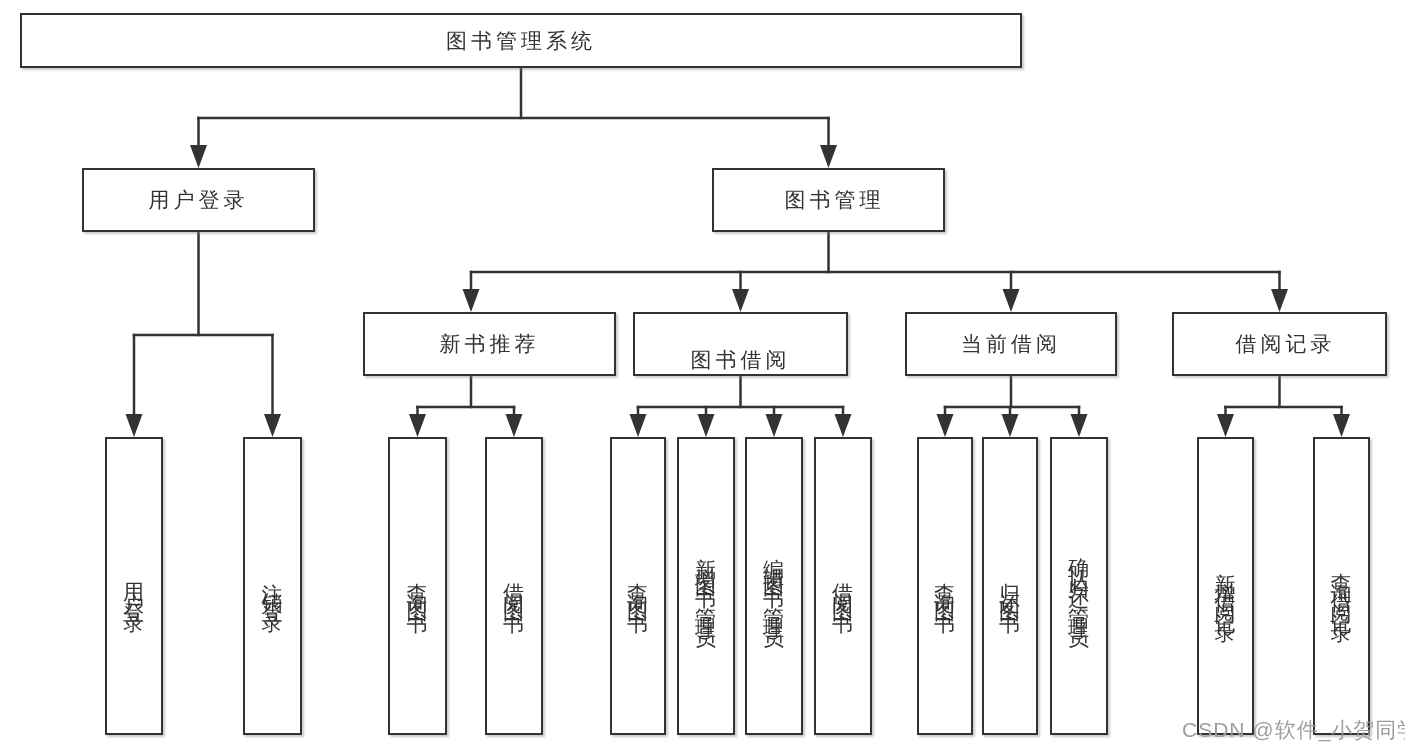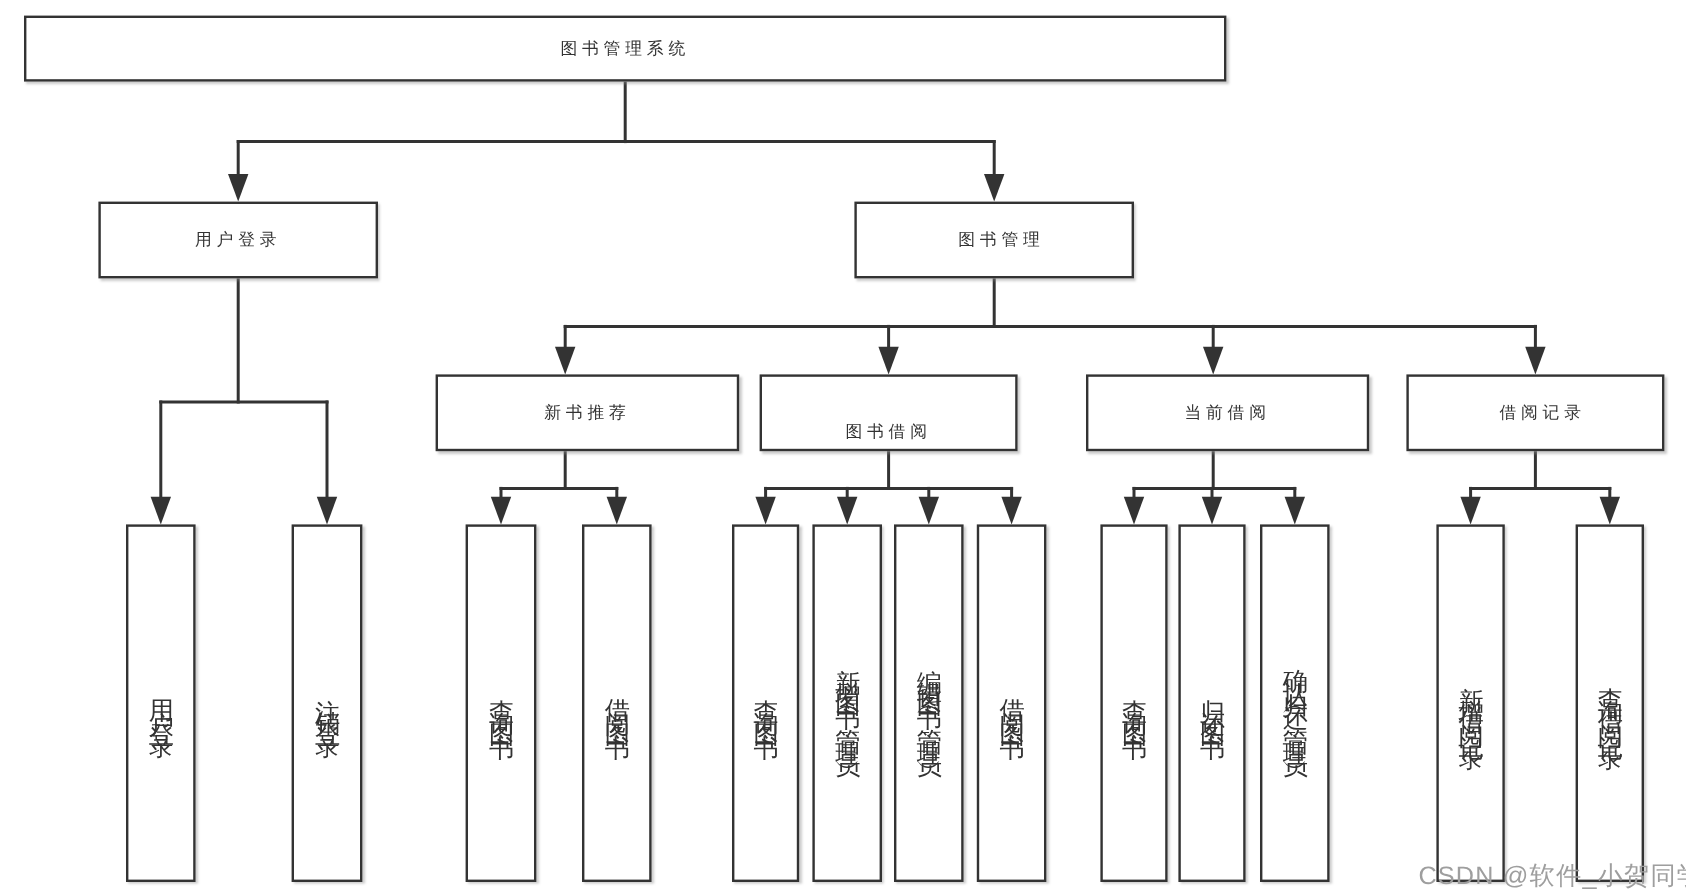--- a/index.html
+++ b/index.html
@@ -27,21 +27,21 @@
     box-sizing: border-box;
     background: #ffffff;
     border: 2.5px solid #333333;
     display: flex;
     align-items: center;
     justify-content: center;
     color: #333333;
     box-shadow: 2px 2px 2px rgba(140,140,140,0.45);
   }
   .node.horizontal span {
-    font-size: 14px;
+    font-size: 21px;
     letter-spacing: 4px;
     white-space: nowrap;
   }
   .node.vertical span {
     writing-mode: vertical-rl;
     text-orientation: mixed;
     font-size: 21px;
     letter-spacing: 10px;
     line-height: 1;
   }
@@ -122,21 +122,21 @@
     </div>
     <div class="node horizontal" style="left: 712px; top: 168px; width: 233px; height: 64px; border-color: rgb(51, 51, 51); padding-left: 12px;">
       <span style="color: rgb(51, 51, 51);">图书管理</span>
     </div>
     <div class="node horizontal" style="left: 363px; top: 312px; width: 253px; height: 64px; border-color: rgb(51, 51, 51);">
       <span style="color: rgb(51, 51, 51);">新书推荐</span>
     </div>
     <div class="node horizontal" style="left: 633px; top: 312px; width: 215px; height: 64px; border-color: rgb(51, 51, 51);">
       <span style="color: rgb(51, 51, 51); margin-top: 32px;">图书借阅</span>
     </div>
-    <div class="node horizontal" style="left: 905px; top: 312px; width: 236px; height: 64px; border-color: rgb(51, 51, 51);">
+    <div class="node horizontal" style="left: 905px; top: 312px; width: 212px; height: 64px; border-color: rgb(51, 51, 51);">
       <span style="color: rgb(51, 51, 51);">当前借阅</span>
     </div>
     <div class="node horizontal" style="left: 1172px; top: 312px; width: 215px; height: 64px; border-color: rgb(51, 51, 51);">
       <span style="color: rgb(51, 51, 51); margin-left: 12px;">借阅记录</span>
     </div>
     <div class="node vertical" style="left: 105px; top: 437px; width: 58px; height: 298px; border-color: rgb(51, 51, 51);">
       <span style="color: rgb(51, 51, 51);">用户登录</span>
     </div>
     <div class="node vertical" style="left: 243px; top: 437px; width: 59px; height: 298px; border-color: rgb(51, 51, 51);">
       <span style="color: rgb(51, 51, 51);">注销登录</span>

